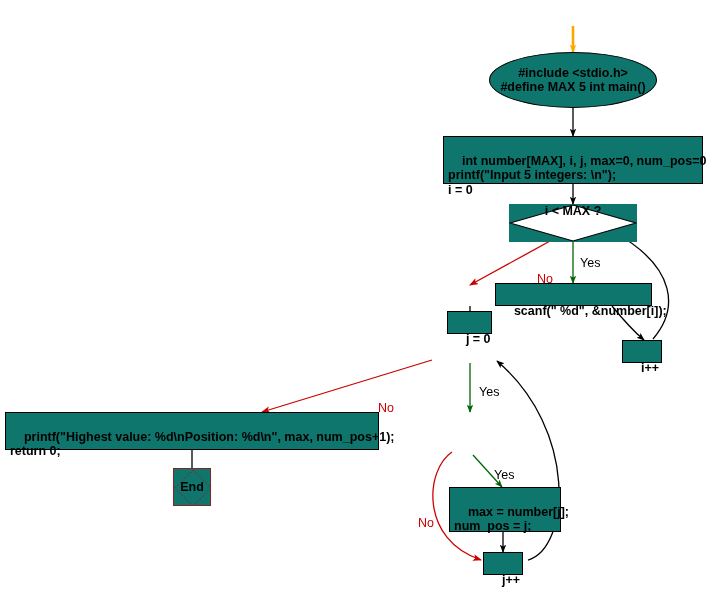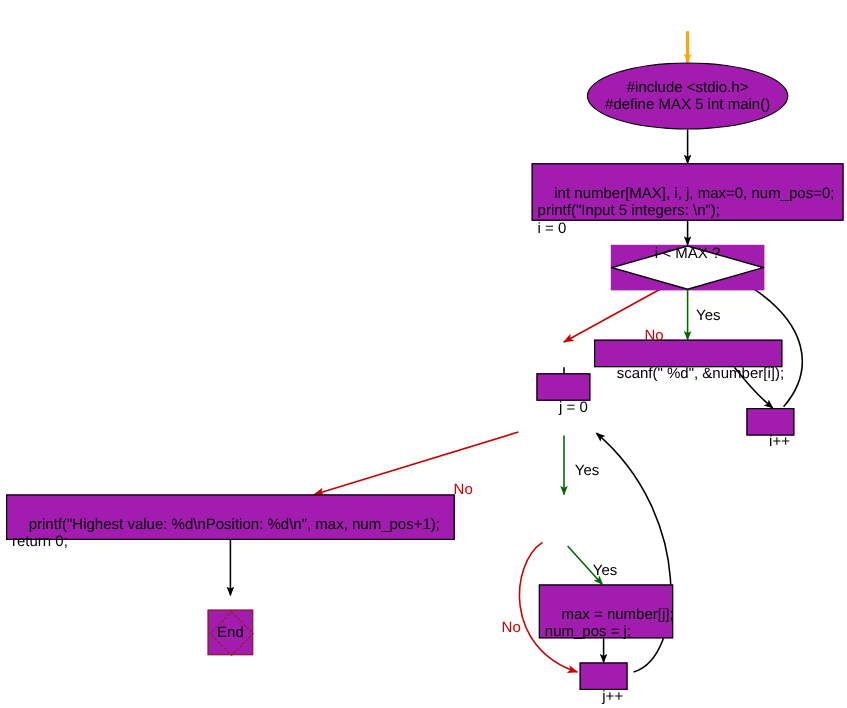--- a/index.html
+++ b/index.html
@@ -20,25 +20,26 @@
   #edges-layer {
     position: absolute;
     left: 0;
     top: 0;
     width: 706px;
     height: 590px;
   }
   .node {
     position: absolute;
     box-sizing: border-box;
-    background: #a21caf;
+    background: #0f766e;
     color: #000000;
     font-size: 12.5px;
     line-height: 14.5px;
     white-space: pre;
+    font-weight: bold;
   }
   .node-process {
     border: 1.2px solid #000000;
     padding: 2px 4px 3px 4px;
     text-align: left;
   }
   .node-terminator-ellipse {
     border: 1.2px solid #000000;
     border-radius: 50%;
     display: flex;
@@ -180,21 +181,21 @@
 
   <div class="node node-process" style="left:483px; top:552px; width:40px; height:23px; line-height:17px; text-align:center;">
     <span>j++</span>
   </div>
 
   <div class="node node-process" style="left:5px; top:412px; width:374px; height:38px;">
     <span>printf("Highest value: %d\nPosition: %d\n", max, num_pos+1);
 return 0;</span>
   </div>
 
-  <div class="node node-end" style="left:173px; top:508px; width:38px; height:38px;">
+  <div class="node node-end" style="left:173px; top:468px; width:38px; height:38px;">
     <svg class="end-diamond" width="38" height="38" viewBox="0 0 38 38">
       <polygon points="19,1 37,19 19,37 1,19" fill="none" stroke="#8b2222" stroke-width="1" stroke-dasharray="2,1.6"></polygon>
     </svg>
     <span class="end-label">End</span>
   </div>
 
   <div class="edge-label label-no" style="left:537px; top:256px;">No</div>
   <div class="edge-label label-yes" style="left:580px; top:256px;">Yes</div>
 
   <div class="edge-label label-no" style="left:378px; top:385px;">No</div>

